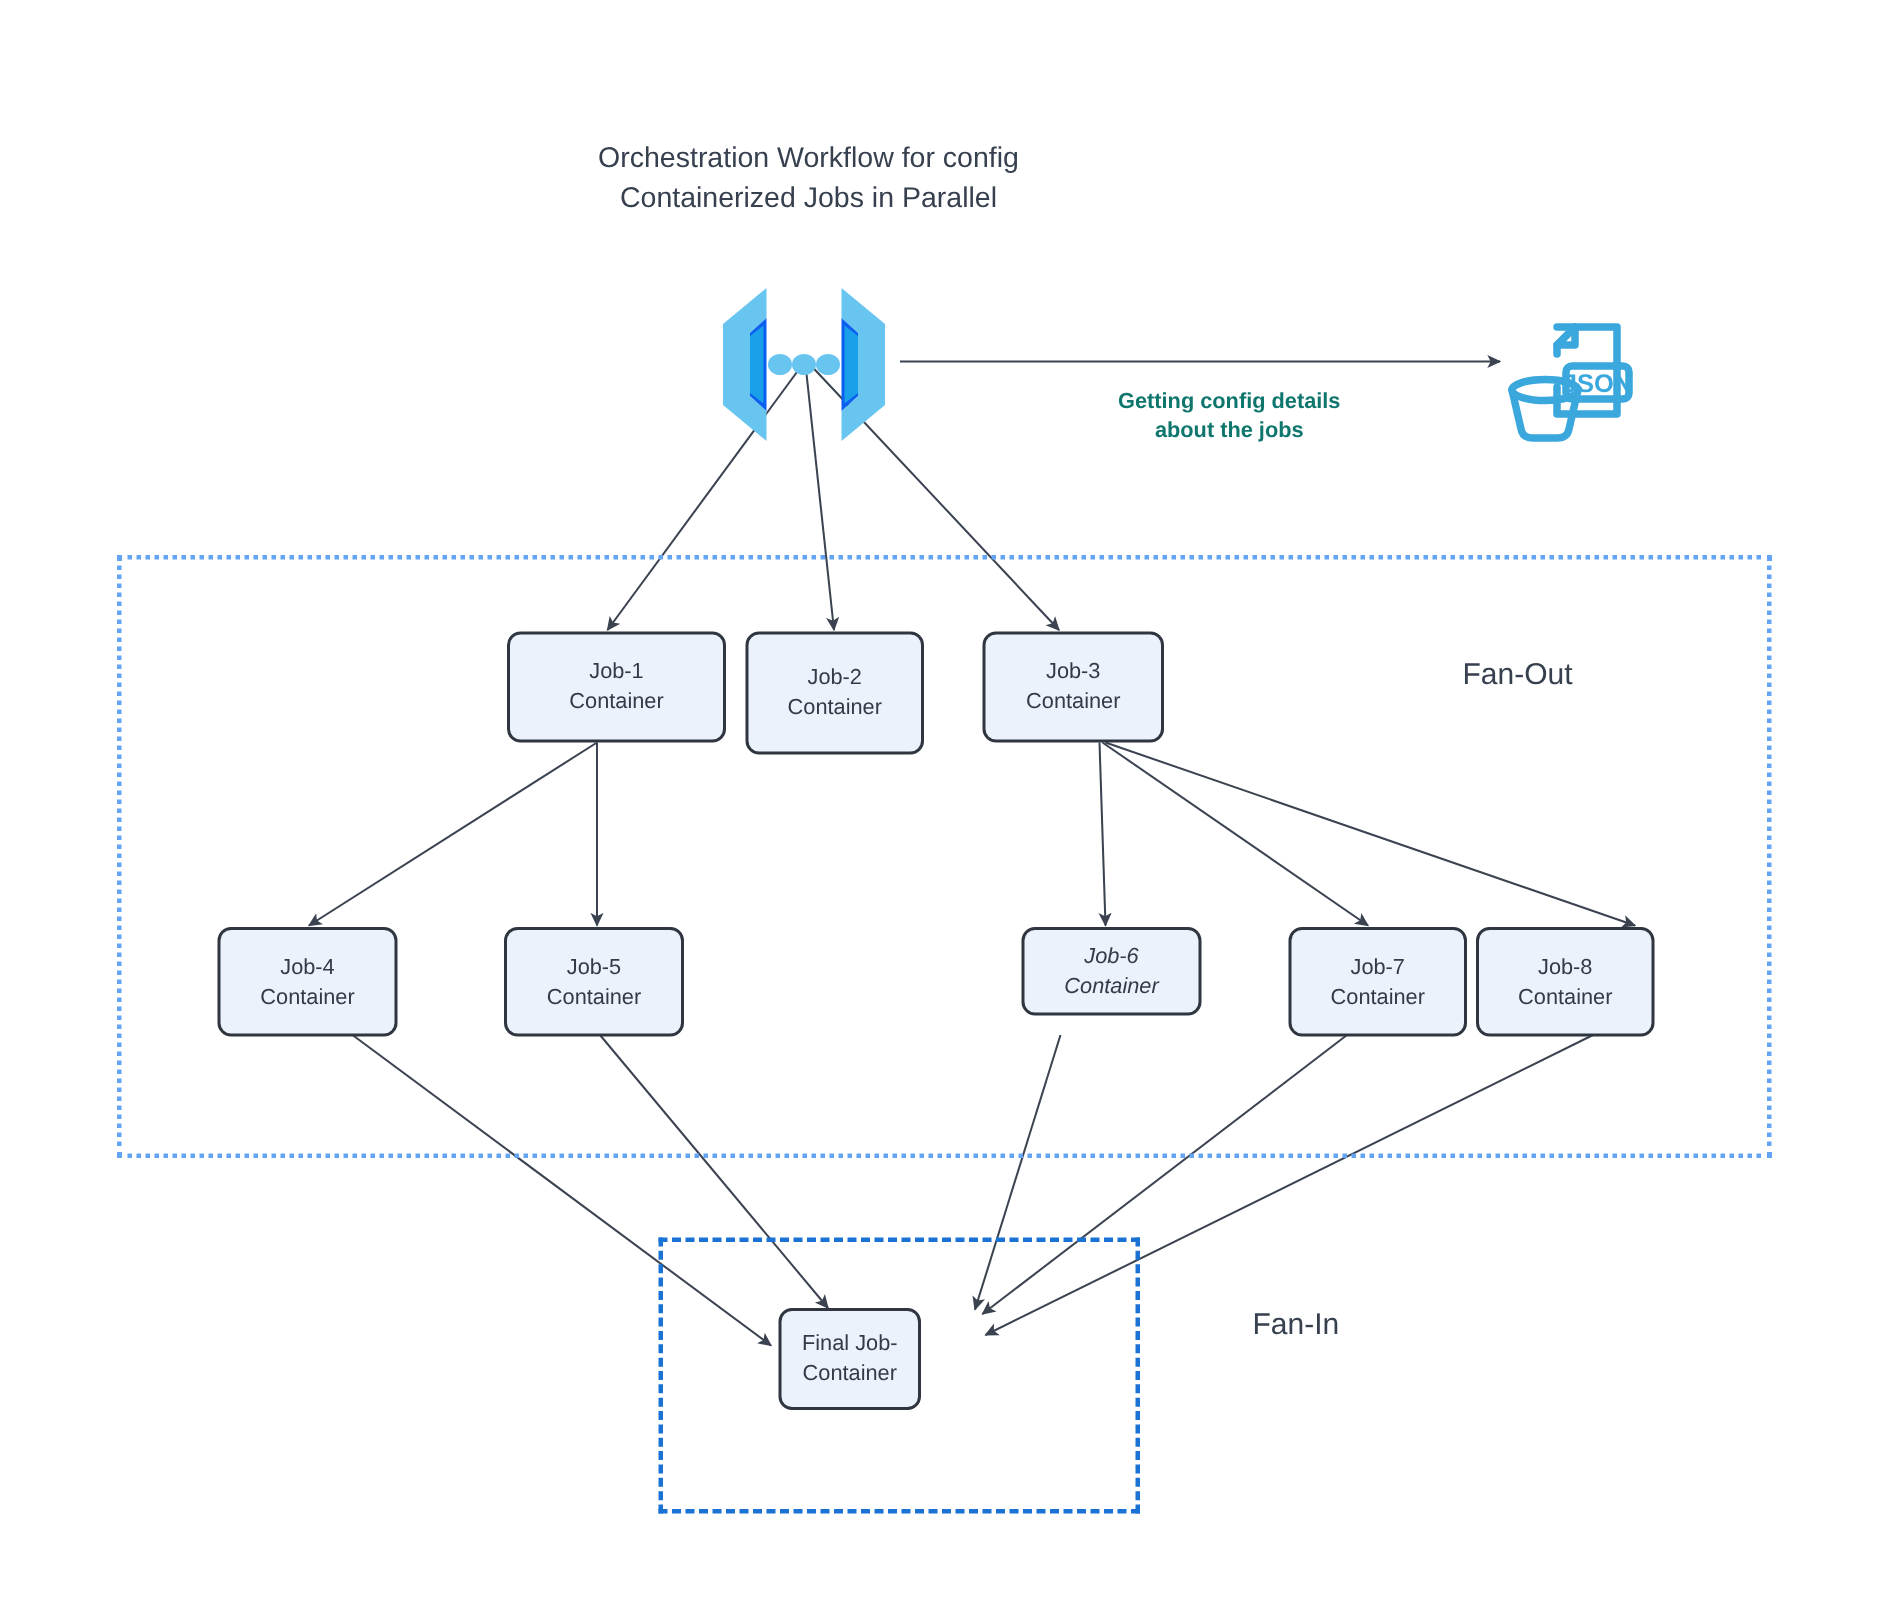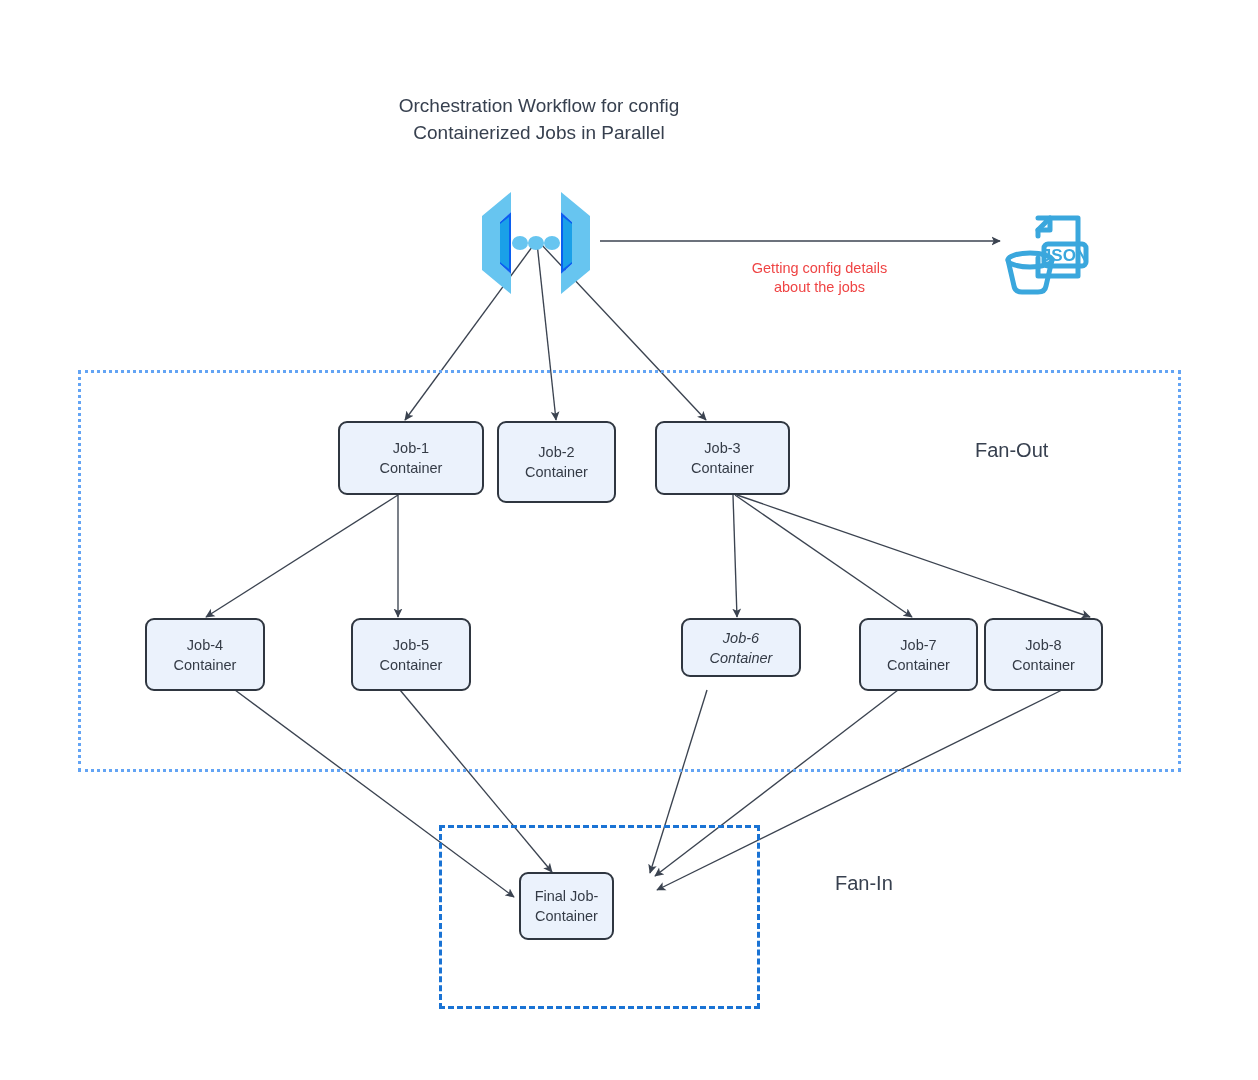--- a/index.html
+++ b/index.html
@@ -111,22 +111,22 @@
 
   
   .edge-caption {
     position: absolute;
     left: 712px;
     top: 259px;
     width: 215px;
     text-align: center;
     font-size: 14.5px;
     line-height: 19px;
-    font-weight: normal;
-    color: #ef4444;
+    font-weight: bold;
+    color: #0f766e;
     white-space: pre-line;
   }
 </style>
 </head>
 <body>
 
 <div id="canvas">
 
   <div class="diagram-title">Orchestration Workflow for config
 Containerized Jobs in Parallel</div>
@@ -207,27 +207,27 @@
 
   <div class="edge-caption">Getting config details
 about the jobs</div>
 
   <div class="node" style="left:338px; top:421px; width:146px; height:74px;">Job-1
 Container</div>
 
   <div class="node" style="left:497px; top:421px; width:119px; height:82px;">Job-2
 Container</div>
 
-  <div class="node" style="left:655px; top:421px; width:135px; height:74px;">Job-3
+  <div class="node" style="left:655px; top:421px; width:121px; height:74px;">Job-3
 Container</div>
 
   <div class="node" style="left:145px; top:618px; width:120px; height:73px;">Job-4
 Container</div>
 
-  <div class="node" style="left:351px; top:618px; width:120px; height:73px;">Job-5
+  <div class="node" style="left:336px; top:618px; width:120px; height:73px;">Job-5
 Container</div>
 
   <div class="node" style="left:681px; top:618px; width:120px; height:59px;font-style:italic;">Job-6
 Container</div>
 
   <div class="node" style="left:859px; top:618px; width:119px; height:73px;">Job-7
 Container</div>
 
   <div class="node" style="left:984px; top:618px; width:119px; height:73px;">Job-8
 Container</div>

